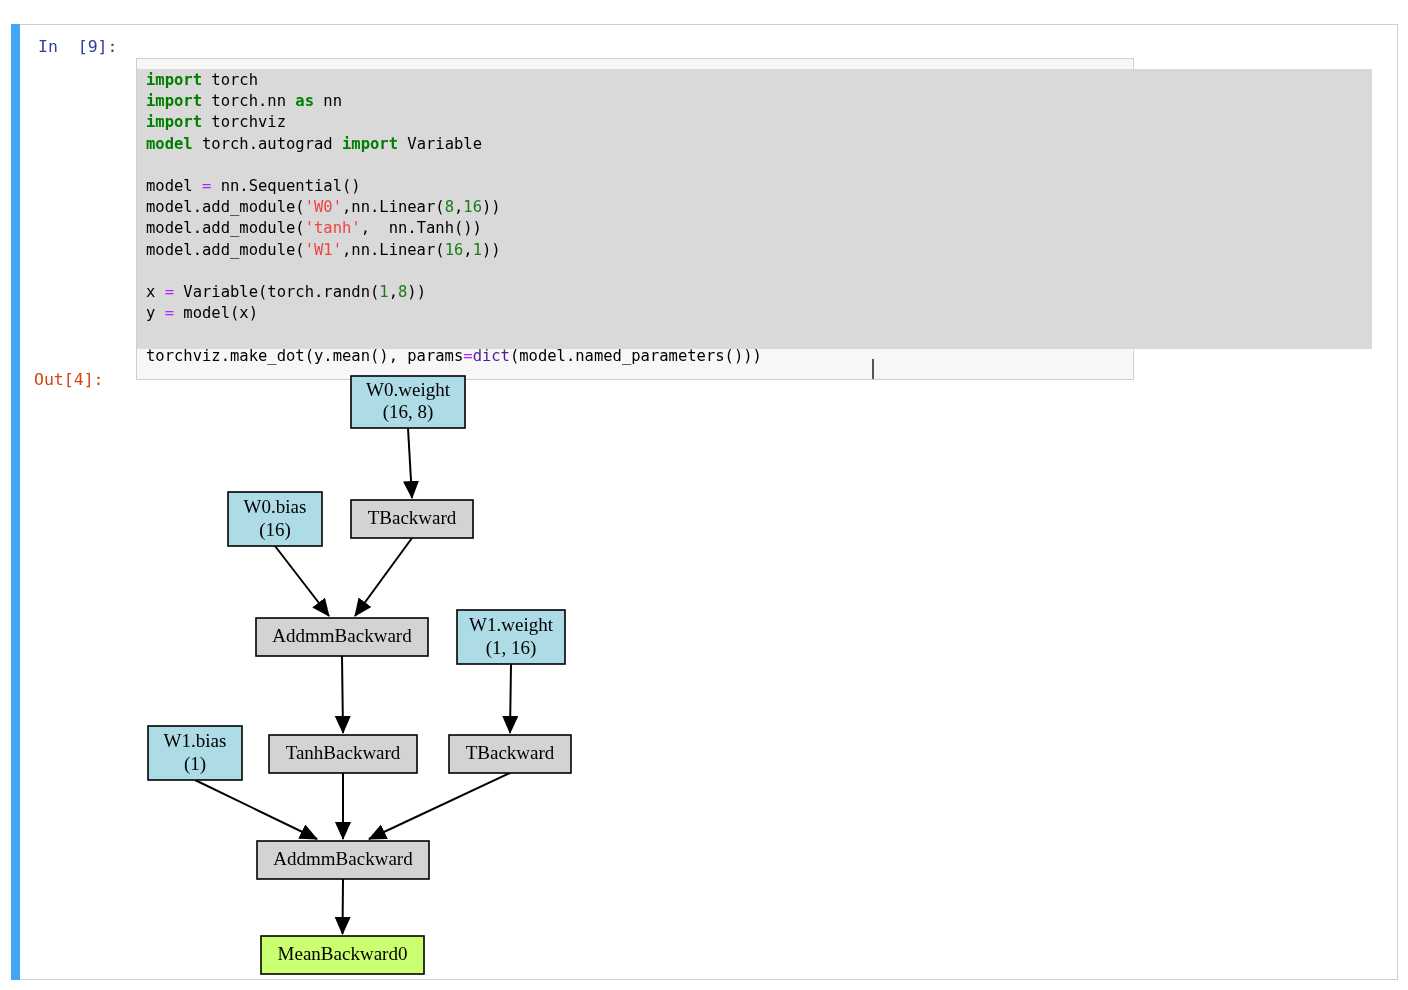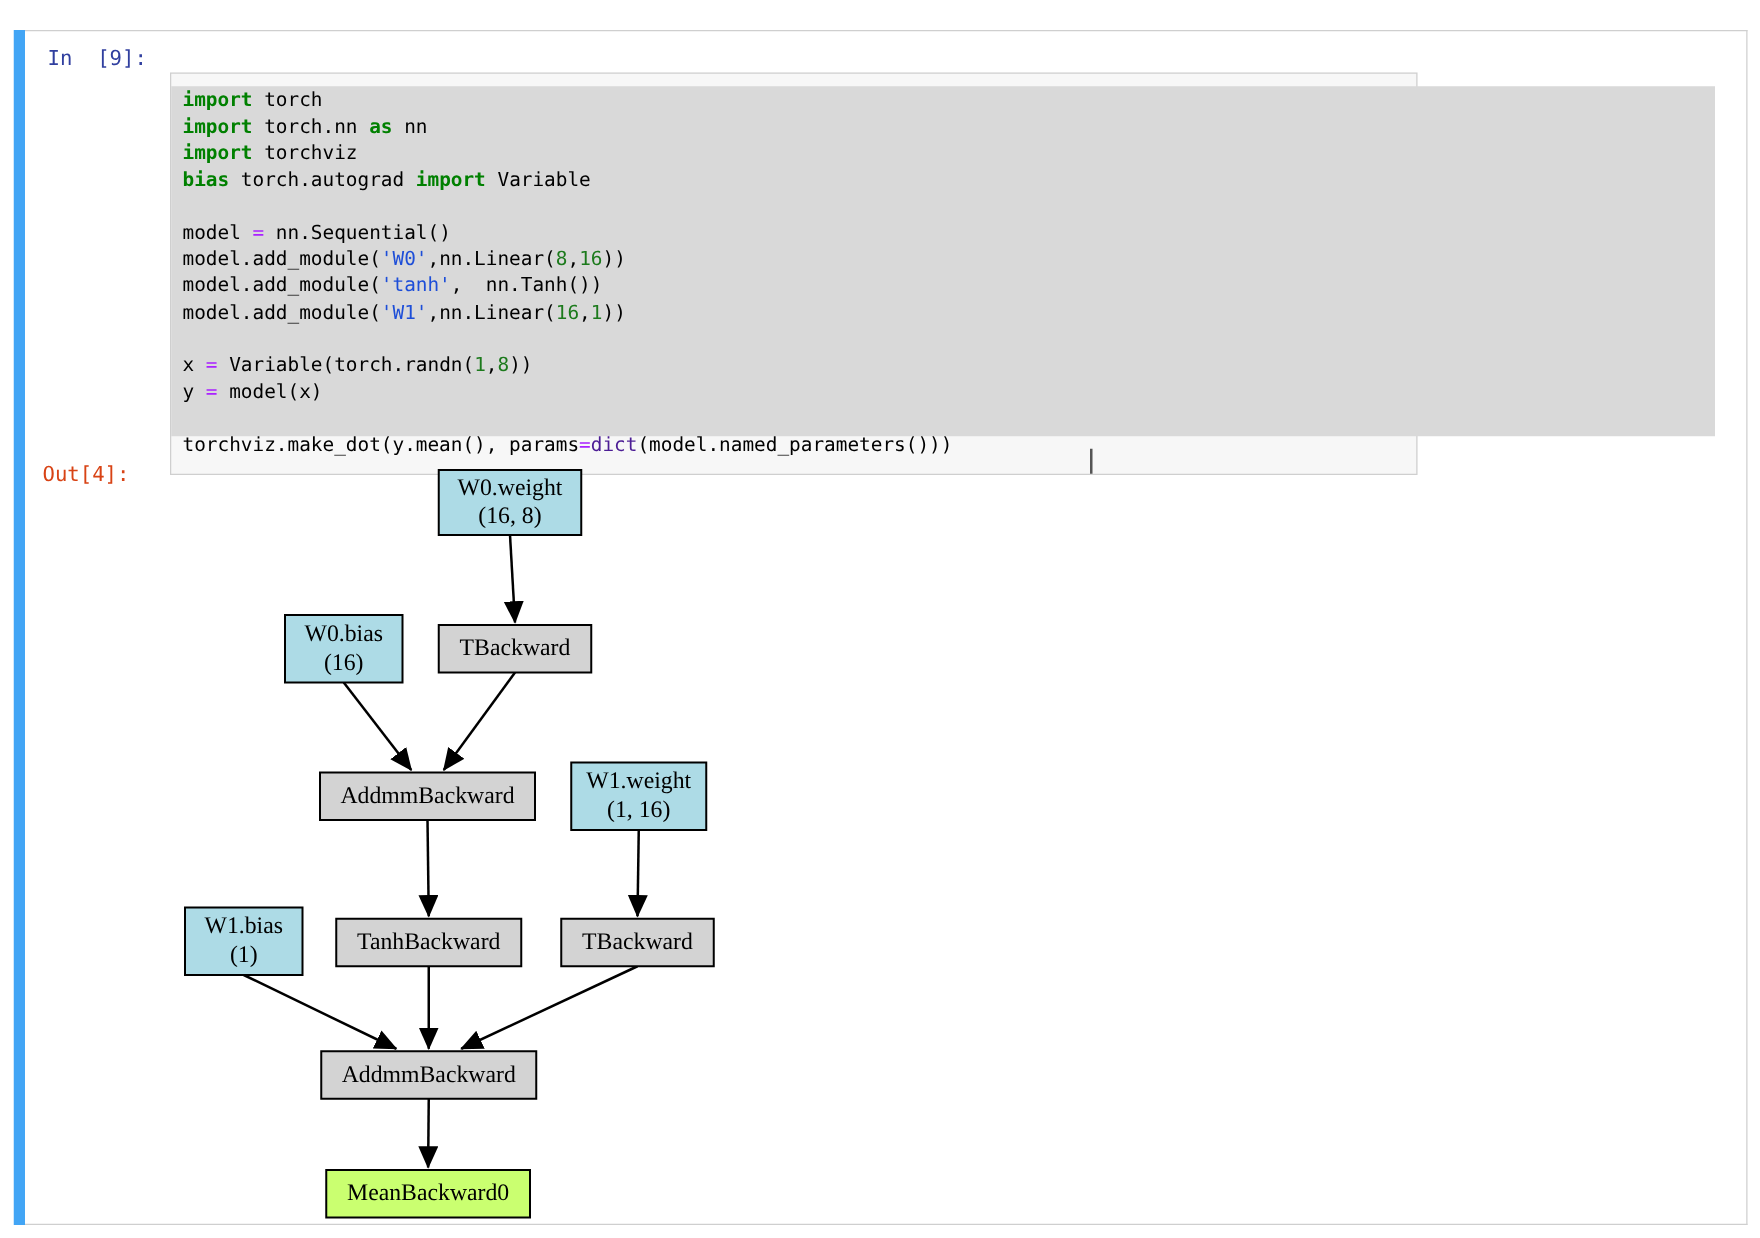--- a/index.html
+++ b/index.html
@@ -98,21 +98,21 @@
     left: 9px;
     top: 11px;
     font-family: "DejaVu Sans Mono", "Liberation Mono", monospace;
     font-size: 15.5px;
     line-height: 21.2px;
     white-space: pre;
     color: #000000;
     margin: 0;
   }
   .code-text .kw      { color: #008000; font-weight: bold; }
-  .code-text .str     { color: #1d4ed8; }
+  .code-text .str     { color: #ef4444; }
   .code-text .num     { color: #1c7a1c; }
   .code-text .op      { color: #aa22ff; }
   .code-text .bi      { color: #4c1d95; }
 
   .cursor-cap {
     position: absolute;
     left: 735px;
     top: 300px;
     width: 2px;
     height: 20px;
@@ -164,21 +164,21 @@
   <div class="cell-box"></div>
 
   <div class="prompt prompt-in">In  [9]:</div>
 
   <div class="input-row">
     <div class="code-input">
       <div class="code-highlight"></div>
       <pre class="code-text"><span class="kw">import</span> torch
 <span class="kw">import</span> torch.nn <span class="kw">as</span> nn
 <span class="kw">import</span> torchviz
-<span class="kw">bias</span> torch.autograd <span class="kw">import</span> Variable
+<span class="kw">model</span> torch.autograd <span class="kw">import</span> Variable
 
 model <span class="op">=</span> nn.Sequential()
 model.add_module(<span class="str">'W0'</span>,nn.Linear(<span class="num">8</span>,<span class="num">16</span>))
 model.add_module(<span class="str">'tanh'</span>,  nn.Tanh())
 model.add_module(<span class="str">'W1'</span>,nn.Linear(<span class="num">16</span>,<span class="num">1</span>))
 
 x <span class="op">=</span> Variable(torch.randn(<span class="num">1</span>,<span class="num">8</span>))
 y <span class="op">=</span> model(x)
 
 torchviz.make_dot(y.mean(), params<span class="op">=</span><span class="bi">dict</span>(model.named_parameters()))</pre>

